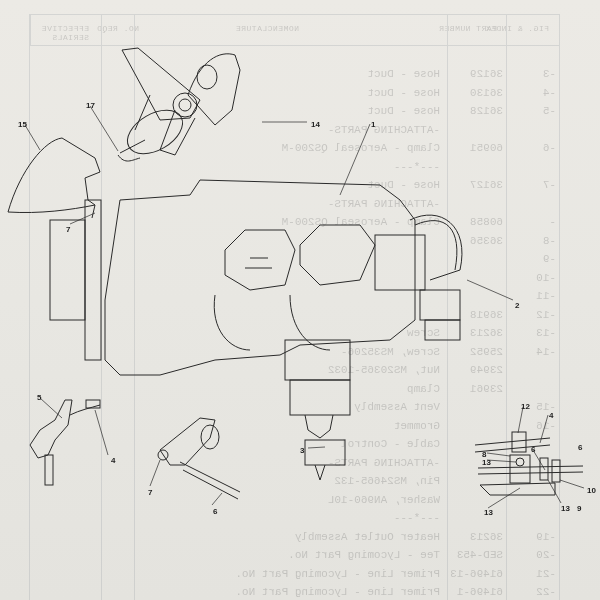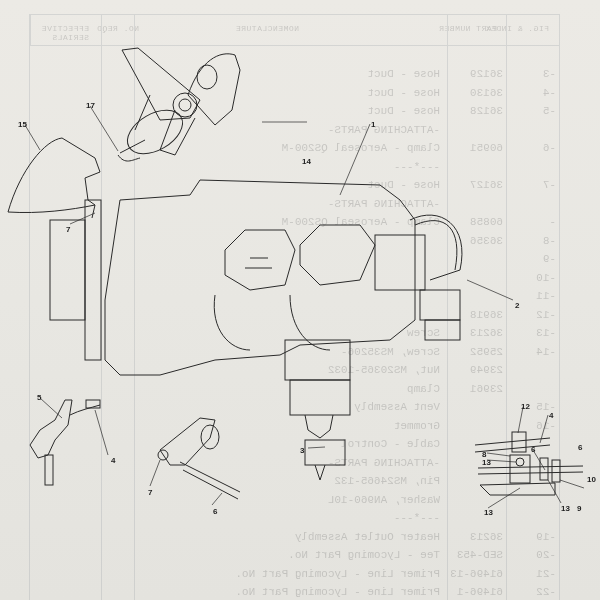--- a/index.html
+++ b/index.html
@@ -199,24 +199,24 @@
       <span class="callout" style="left: 515px; top: 302px;">2</span>
       <span class="callout" style="left: 300px; top: 447px;">3</span>
       <span class="callout" style="left: 111px; top: 457px;">4</span>
       <span class="callout" style="left: 549px; top: 412px;">4</span>
       <span class="callout" style="left: 37px; top: 394px;">5</span>
       <span class="callout" style="left: 213px; top: 508px;">6</span>
       <span class="callout" style="left: 578px; top: 444px;">6</span>
       <span class="callout" style="left: 148px; top: 489px;">7</span>
       <span class="callout" style="left: 482px; top: 451px;">8</span>
       <span class="callout" style="left: 577px; top: 505px;">9</span>
-      <span class="callout" style="left: 587px; top: 476px;">10</span>
+      <span class="callout" style="left: 587px; top: 487px;">10</span>
       <span class="callout" style="left: 531px; top: 446px;">6</span>
       <span class="callout" style="left: 521px; top: 403px;">12</span>
       <span class="callout" style="left: 482px; top: 459px;">13</span>
       <span class="callout" style="left: 561px; top: 505px;">13</span>
       <span class="callout" style="left: 484px; top: 509px;">13</span>
-      <span class="callout" style="left: 302px; top: 121px; margin-top: 37px;">14</span>
+      <span class="callout" style="left: 311px; top: 121px;">14</span>
       <span class="callout" style="left: 18px; top: 121px;">15</span>
       <span class="callout" style="left: 66px; top: 226px;">7</span>
       <span class="callout" style="left: 86px; top: 102px;">17</span>
     </div>
 </div>
 
 </body></html>

